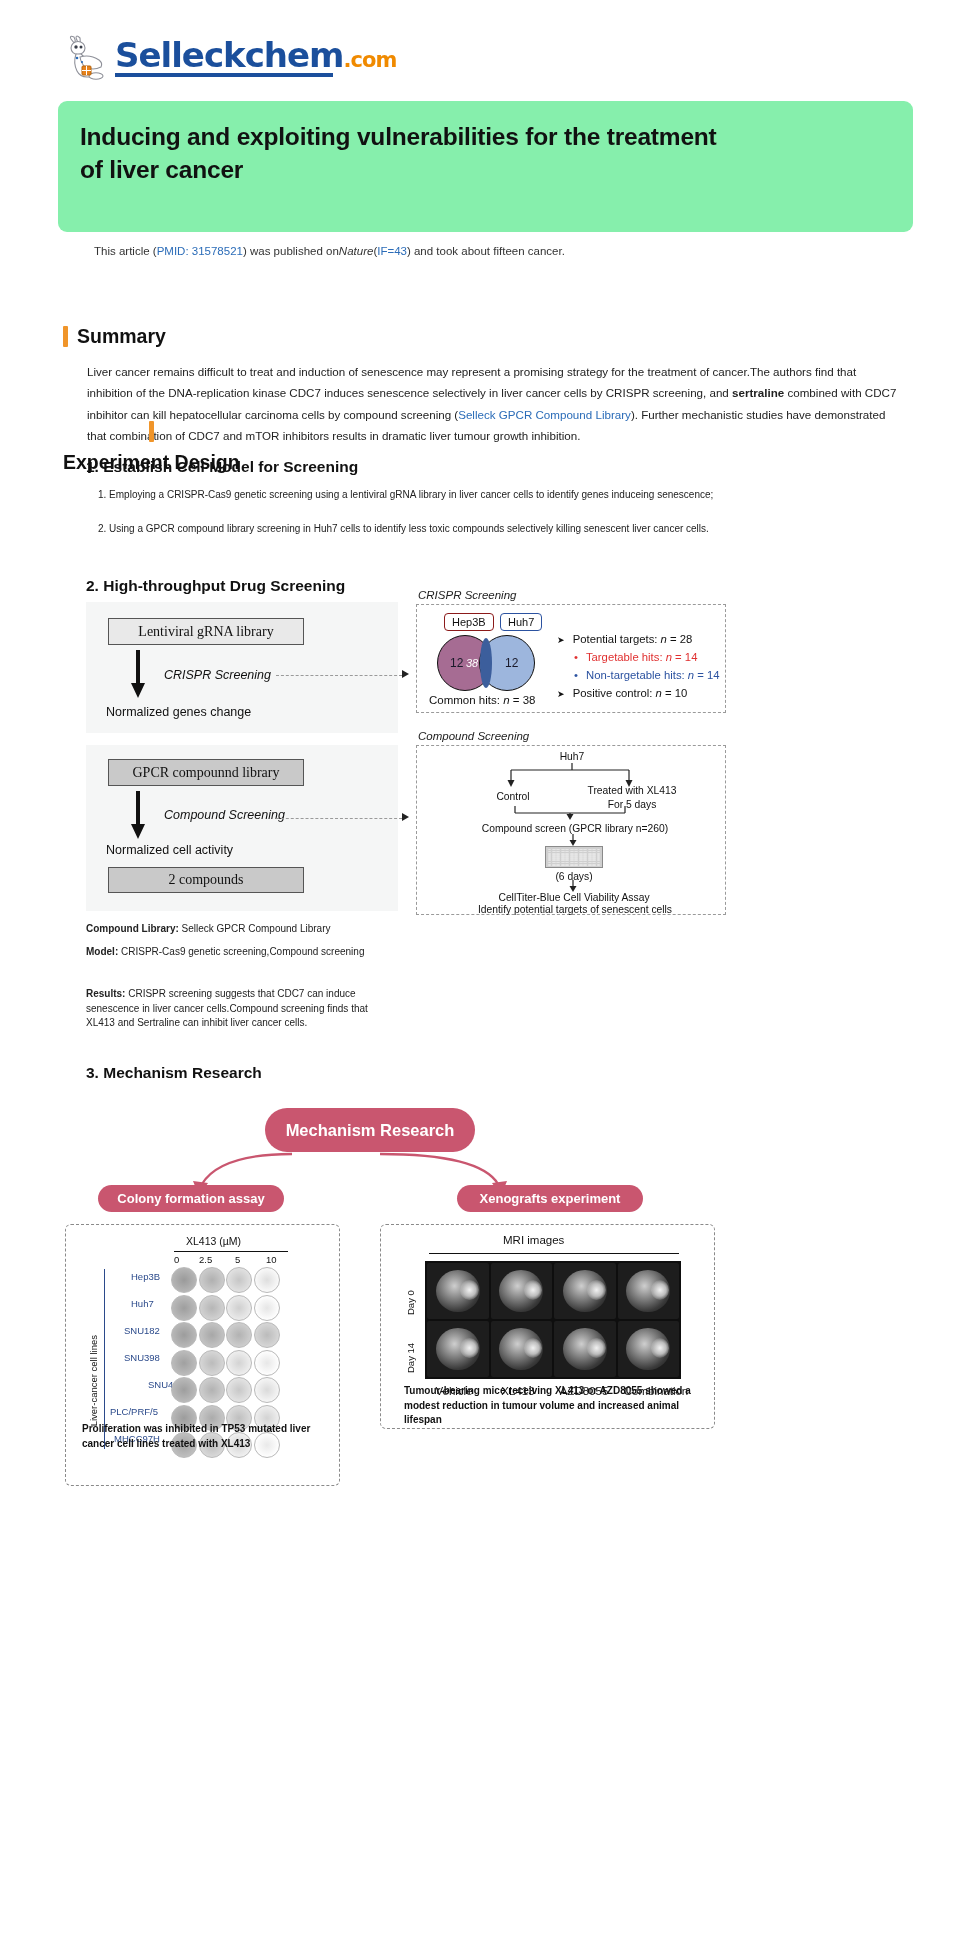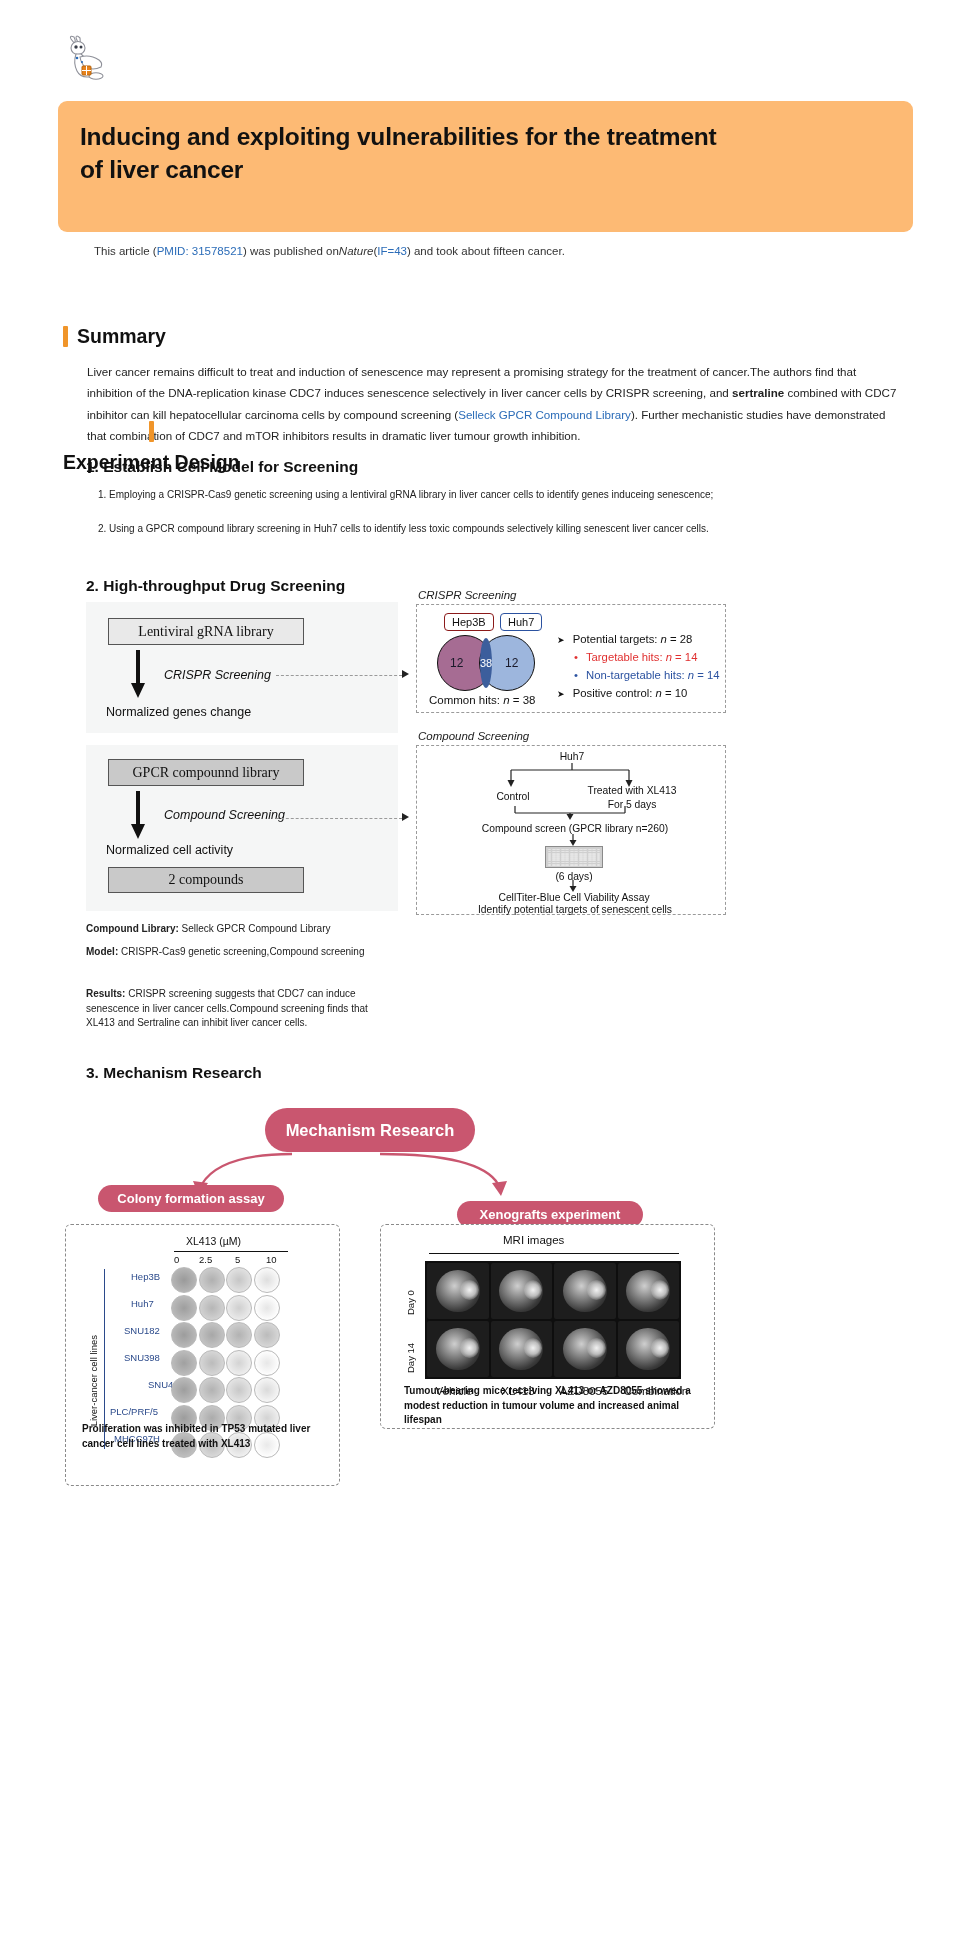--- a/index.html
+++ b/index.html
@@ -19,21 +19,21 @@
   .logo-text { font-family:"DejaVu Sans", sans-serif; font-weight:bold; font-size:34px; letter-spacing:-1px; line-height:1; }
   .logo-main { color:#1b4f9c; }
   .logo-dot { color:#f08a00; font-size:21px; font-weight:bold; }
   .logo-underline { height:4px; background:#1b4f9c; margin-top:1px; width:218px; }
   .logo-stack { display:flex; flex-direction:column; }
   .logo-row { display:flex; align-items:baseline; }
 
   
   .banner {
     position:absolute; left:58px; top:101px; width:855px; height:131px;
-    background:#fdba74; border-radius:9px; padding:20px 24px 0 22px;
+    background:#86efac; border-radius:9px; padding:20px 24px 0 22px;
   }
   .banner h1 {
     margin:0; font-size:24.5px; line-height:1.33; font-weight:bold;
     color:#111; letter-spacing:-0.2px; max-width:640px;
   }
   .cite-box {
     position:absolute; left:80px; top:235px; width:812px; height:31px;
     background:#ffffff; border-radius:5px; display:flex; align-items:center;
     padding:0 14px; font-size:11.5px; color:#333;
   }
@@ -166,20 +166,27 @@
         <ellipse cx="33" cy="43" rx="7" ry="3.2"></ellipse>
       </g>
       <circle cx="13" cy="14" r="1.7" fill="#3a3f4a"></circle>
       <circle cx="18" cy="14" r="1.5" fill="#3a3f4a"></circle>
       <rect x="19" y="33" width="9" height="9" rx="1" fill="#e8821a" stroke="#b5650f" stroke-width="1"></rect>
       <path d="M19 37.5 H28 M23.5 33 V42" stroke="#fff" stroke-width="1"></path>
       <circle cx="14" cy="25" r="1.3" fill="#2b6cb8"></circle>
       <circle cx="19" cy="29" r="1.1" fill="#2b6cb8"></circle>
     </svg>
   </div>
+  <div class="logo-stack">
+    <div class="logo-row">
+      <span class="logo-text logo-main">Selleckchem</span>
+      <span class="logo-text logo-dot">.com</span>
+    </div>
+    <div class="logo-underline"></div>
+  </div>
 </div>
 
 <div class="banner">
   <h1>Inducing and exploiting vulnerabilities for the treatment of liver cancer</h1>
 </div>
 
 <div class="cite-box">
   <span>This article (</span>
     <span class="lnk">PMID: 31578521</span>
     <span>) was published on </span>
@@ -237,21 +244,21 @@
 <div class="rpanel-title" style="left:418px; top:589px;">CRISPR Screening</div>
 <div class="rpanel" style="left:416px; top:604px; width:310px; height:109px;">
 
   <div class="venn-tag tag-hep3b" style="left:27px; top:8px;">Hep3B</div>
   <div class="venn-tag tag-huh7" style="left:83px; top:8px;">Huh7</div>
 
   <div class="venn-c venn-left" style="left:20px; top:30px; width:56px; height:56px;"></div>
   <div class="venn-c venn-right" style="left:62px; top:30px; width:56px; height:56px;"></div>
   <div class="venn-mid" style="left:63px; top:33px; width:12px; height:50px; border-radius:50%/50%;"></div>
   <div class="venn-num" style="left:33px; top:51px;">12</div>
-  <div class="venn-num-mid" style="left:63px; top:52px;">38</div>
+  <div class="venn-num-mid" style="left:49px; top:52px;font-style:italic;">38</div>
   <div class="venn-num" style="left:88px; top:51px;">12</div>
 
   <div class="venn-cap" style="left:12px; top:89px;">
     <span>Common hits: </span><i>n</i><span> = 38</span>
   </div>
 
   <div class="bullets" style="left:140px; top:26px;">
     <div class="b1">
       <span>Potential targets: </span><i>n</i><span> = 28</span>
     </div>
@@ -424,21 +431,21 @@
 <div class="pill pill-main" style="left:265px; top:1108px; width:210px; height:44px;">Mechanism Research</div>
 
 <svg style="position:absolute; left:180px; top:1150px;" width="380" height="52">
   <path d="M112 4 Q40 4 22 34" stroke="#c9566f" stroke-width="2.4" fill="none"></path>
   <polygon points="19,46 13,31 28,33" fill="#c9566f"></polygon>
   <path d="M200 4 Q300 4 318 34" stroke="#c9566f" stroke-width="2.4" fill="none"></path>
   <polygon points="321,46 312,33 327,31" fill="#c9566f"></polygon>
 </svg>
 
 <div class="pill pill-sub" style="left:98px; top:1185px; width:186px; height:27px;">Colony formation assay</div>
-<div class="pill pill-sub" style="left:457px; top:1185px; width:186px; height:27px;margin-top:16px;">Xenografts experiment</div>
+<div class="pill pill-sub" style="left:457px; top:1185px; width:186px; height:27px;">Xenografts experiment</div>
 
 <div class="dashbox" style="left:65px; top:1224px; width:275px; height:262px;">
 
   <div class="colony-title" style="left:120px; top:10px;">XL413 (µM)</div>
   <div class="mri-rule" style="left:108px; top:26px; width:114px;"></div>
 
   <div class="colony-tick" style="left:108px; top:29px;">0</div>
   <div class="colony-tick" style="left:133px; top:29px;">2.5</div>
   <div class="colony-tick" style="left:169px; top:29px;">5</div>
   <div class="colony-tick" style="left:200px; top:29px;">10</div>

